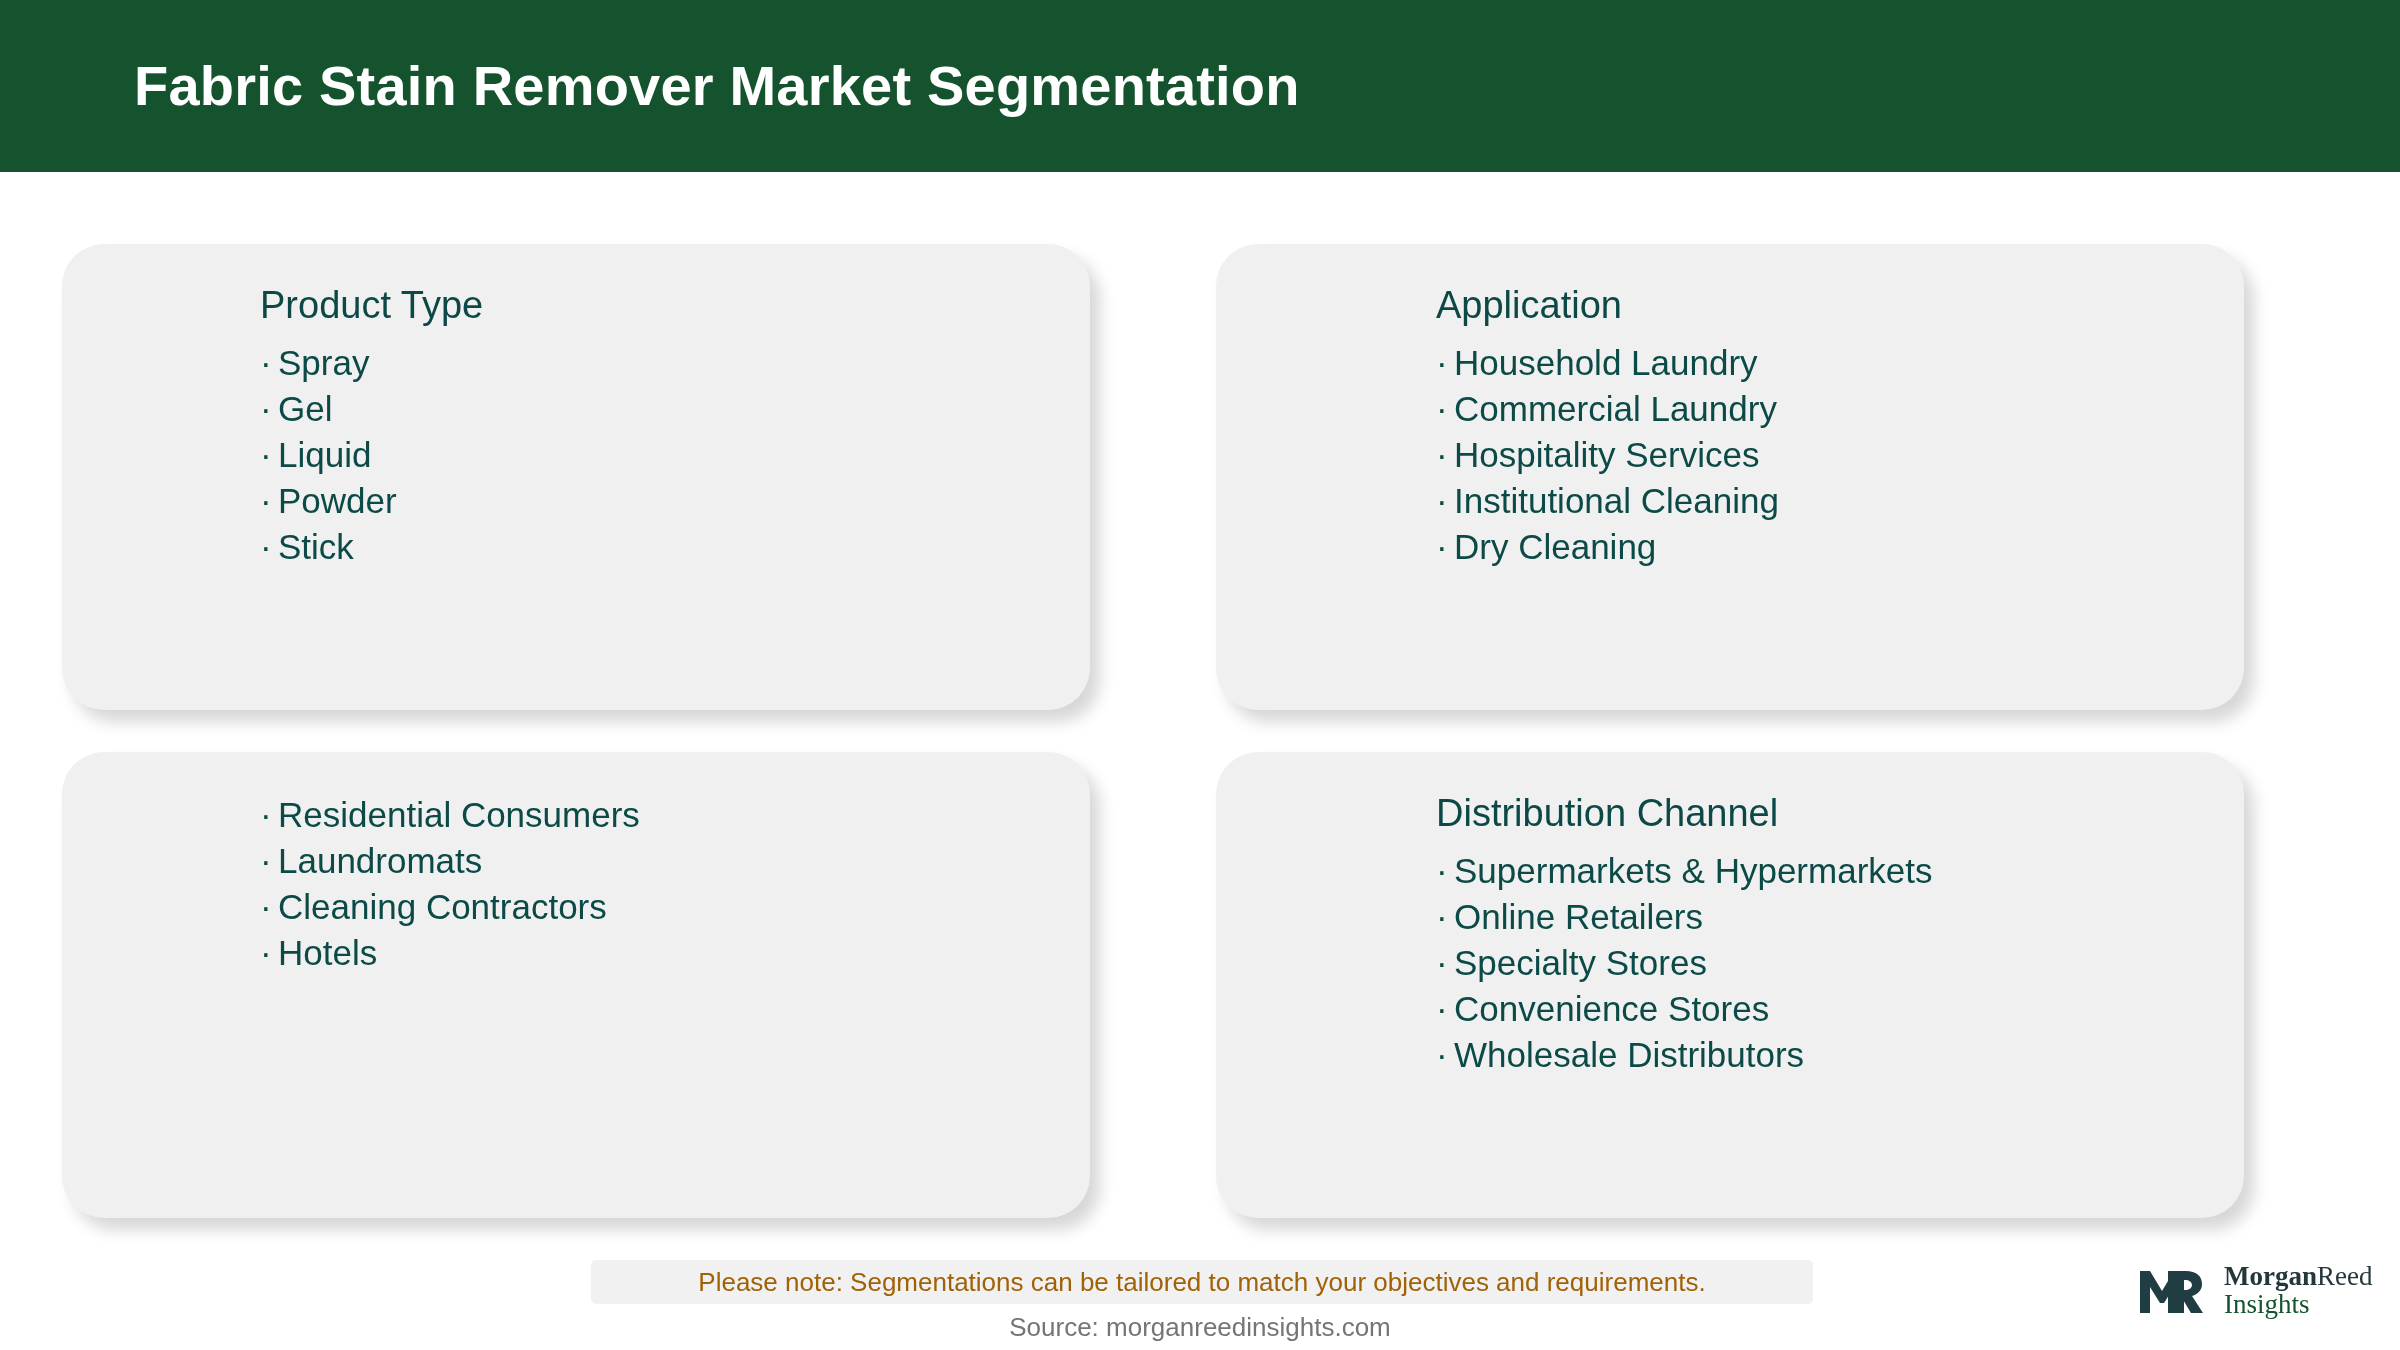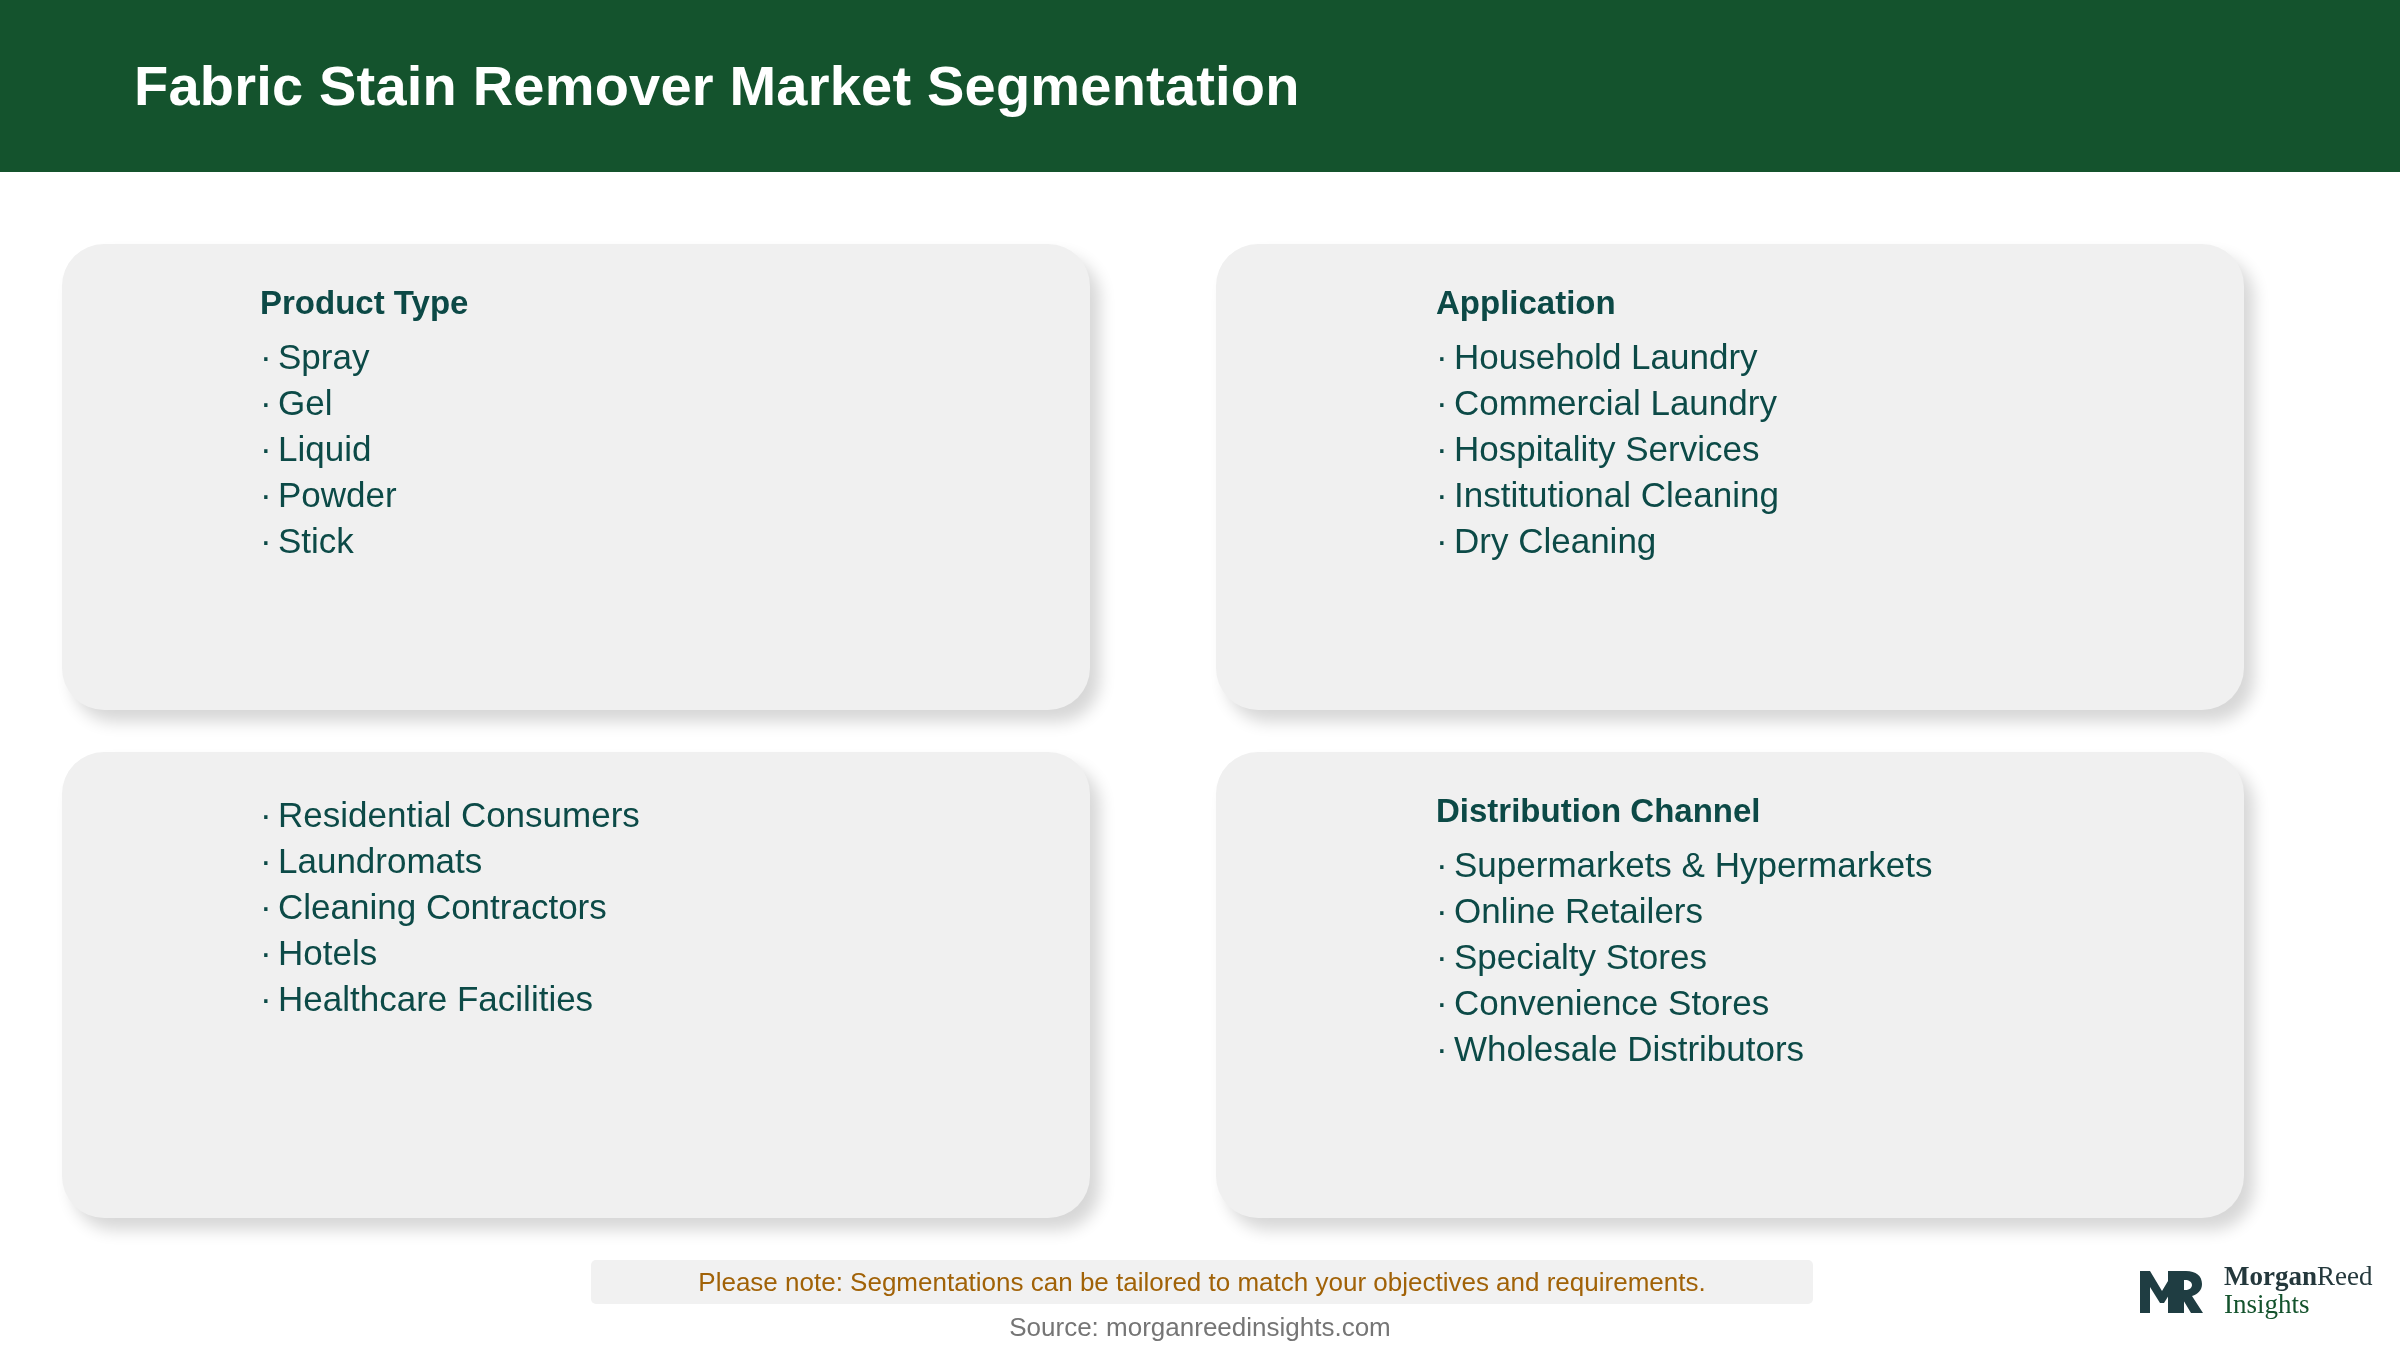--- a/index.html
+++ b/index.html
@@ -60,22 +60,22 @@
     position: absolute;
     left: 198px;
     top: 40px;
     right: 40px;
   }
   .card-1 .card-inner,
   .card-3 .card-inner { left: 220px; }
 
   .card-heading {
     color: #0c4946;
-    font-size: 33px;
-    font-weight: 700;
+    font-size: 38px;
+    font-weight: 400;
     line-height: 1.15;
     margin: 0 0 12px 0;
     white-space: nowrap;
   }
   .card-list {
     list-style: none;
     margin: 0;
     padding: 0;
   }
   .card-list li {
@@ -196,21 +196,20 @@
     </div>
   </div>
 
   <div class="card card-2">
     <div class="card-inner">
       <ul class="card-list">
         <li><span class="bullet-dot">·</span><span>Residential Consumers</span></li>
         <li><span class="bullet-dot">·</span><span>Laundromats</span></li>
         <li><span class="bullet-dot">·</span><span>Cleaning Contractors</span></li>
         <li><span class="bullet-dot">·</span><span>Hotels</span></li>
-        <li><span class="bullet-dot">·</span><span>Healthcare Facilities</span></li>
       </ul>
     </div>
   </div>
 
   <div class="card card-3">
     <div class="card-inner">
       <div class="card-heading">Distribution Channel</div>
       <ul class="card-list">
         <li><span class="bullet-dot">·</span><span>Supermarkets &amp; Hypermarkets</span></li>
         <li><span class="bullet-dot">·</span><span>Online Retailers</span></li>

